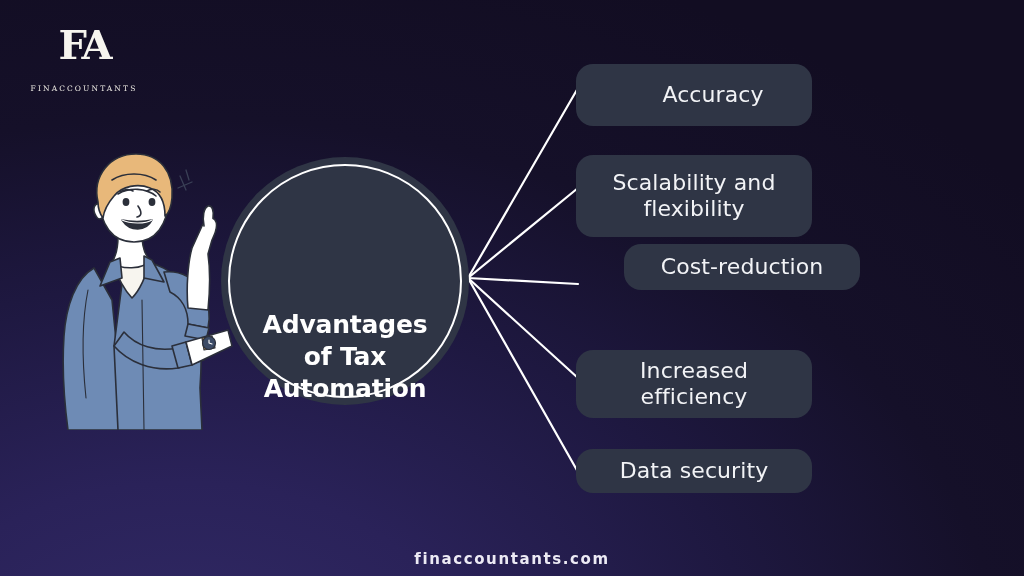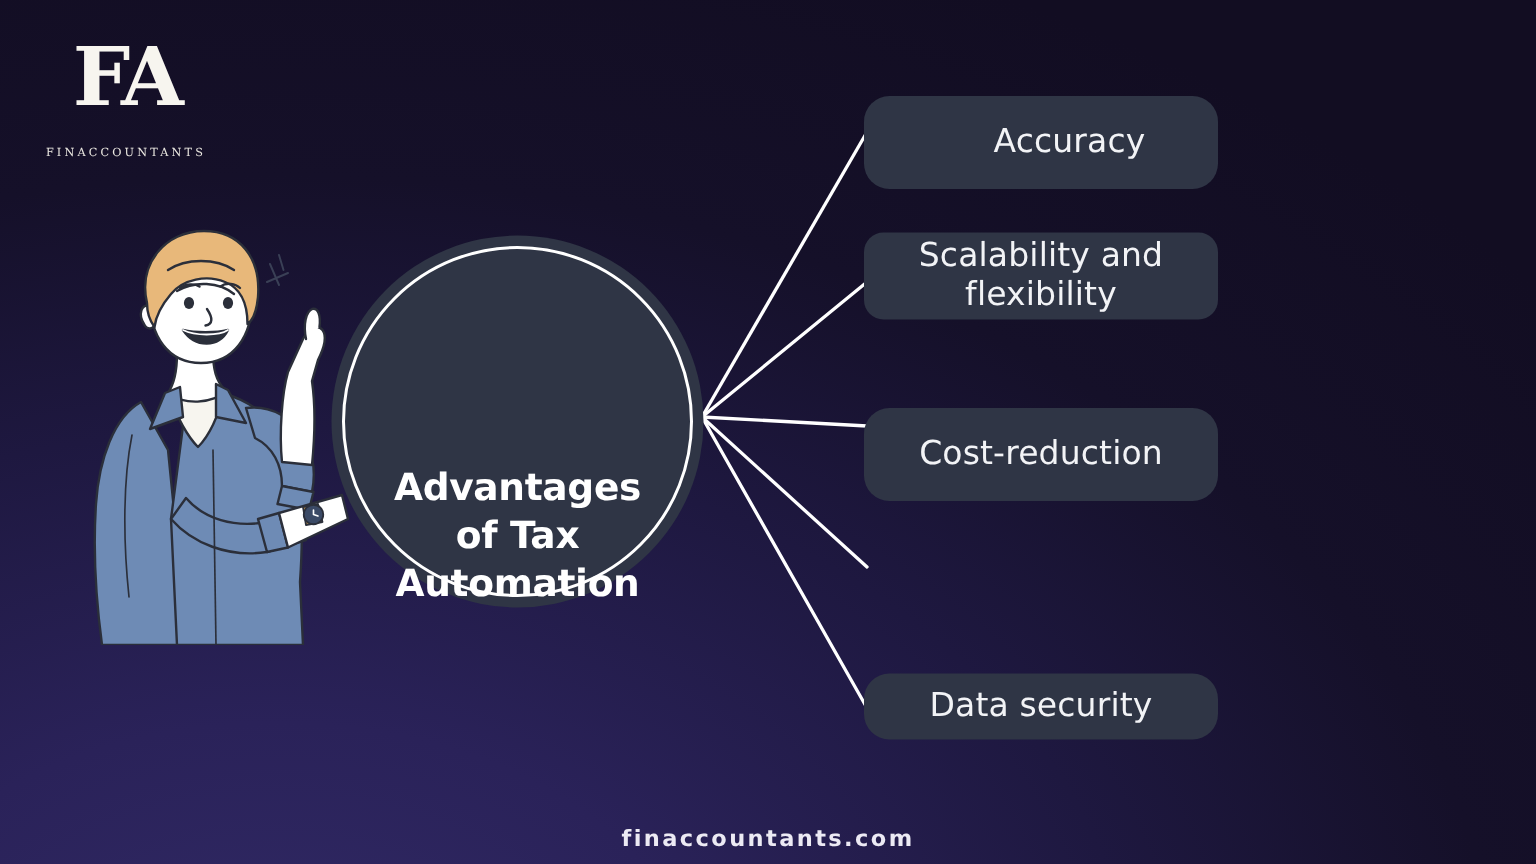--- a/index.html
+++ b/index.html
@@ -23,21 +23,21 @@
     position: absolute;
     left: 24px;
     top: 26px;
     width: 120px;
     text-align: center;
     user-select: none;
   }
   #logo .mark {
     font-family: "DejaVu Serif", serif;
     font-weight: 700;
-    font-size: 54px;
+    font-size: 40px;
     line-height: 0.95;
     color: #f7f5ef;
     letter-spacing: -3px;
     display: block;
   }
   #logo .wordmark {
     display: block;
     margin-top: 20px;
     font-family: "DejaVu Serif", serif;
     font-size: 7.5px;
@@ -215,25 +215,28 @@
     </g>
   </svg>
 
   <div id="hub">
     <div id="hub-label">Advantages of Tax Automation</div>
   </div>
 
   <div class="box" id="box0" style="top: 64px; height: 62px; padding-left: 48px;">
     <span class="box-label">Accuracy</span>
   </div>
-  <div class="box" id="box1" style="top: 155px; height: 58px; border-radius: 13px;">
+  <div class="box" id="box1" style="top: 155px; height: 82px;">
     <span class="box-label">Scalability and flexibility</span>
   </div>
-  <div class="box" id="box2" style="top: 272px; height: 62px;">
+  <div class="box" id="box2" style="top: 244px; height: 46px; margin-left: 48px;">
     <span class="box-label">Cost-reduction</span>
+  </div>
+  <div class="box" id="box3" style="top: 350px; height: 68px;">
+    <span class="box-label">Increased efficiency</span>
   </div>
   <div class="box" id="box4" style="top: 449px; height: 44px;">
     <span class="box-label">Data security</span>
   </div>
 
   <div id="footer">finaccountants.com</div>
 
 </div>
 
 </body></html>

